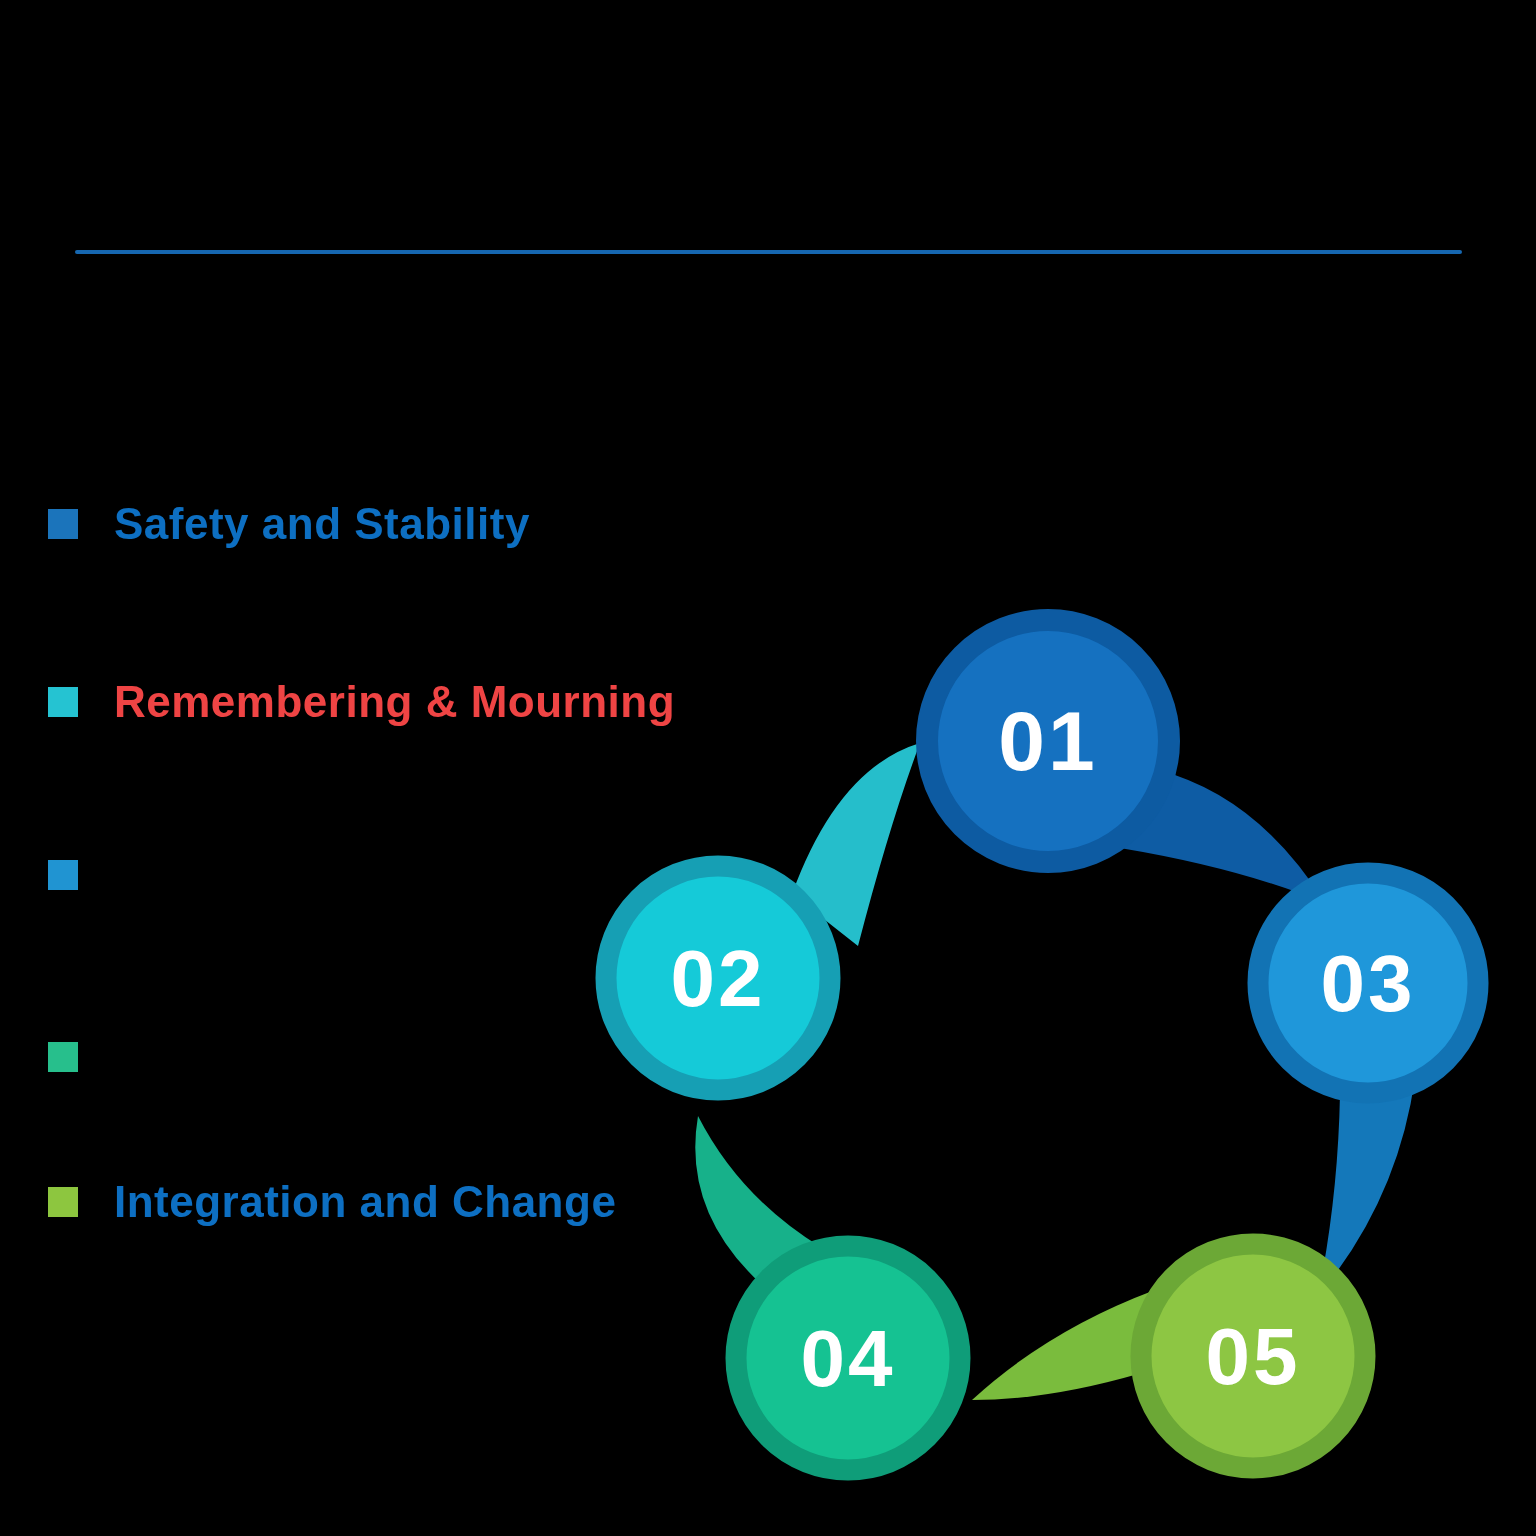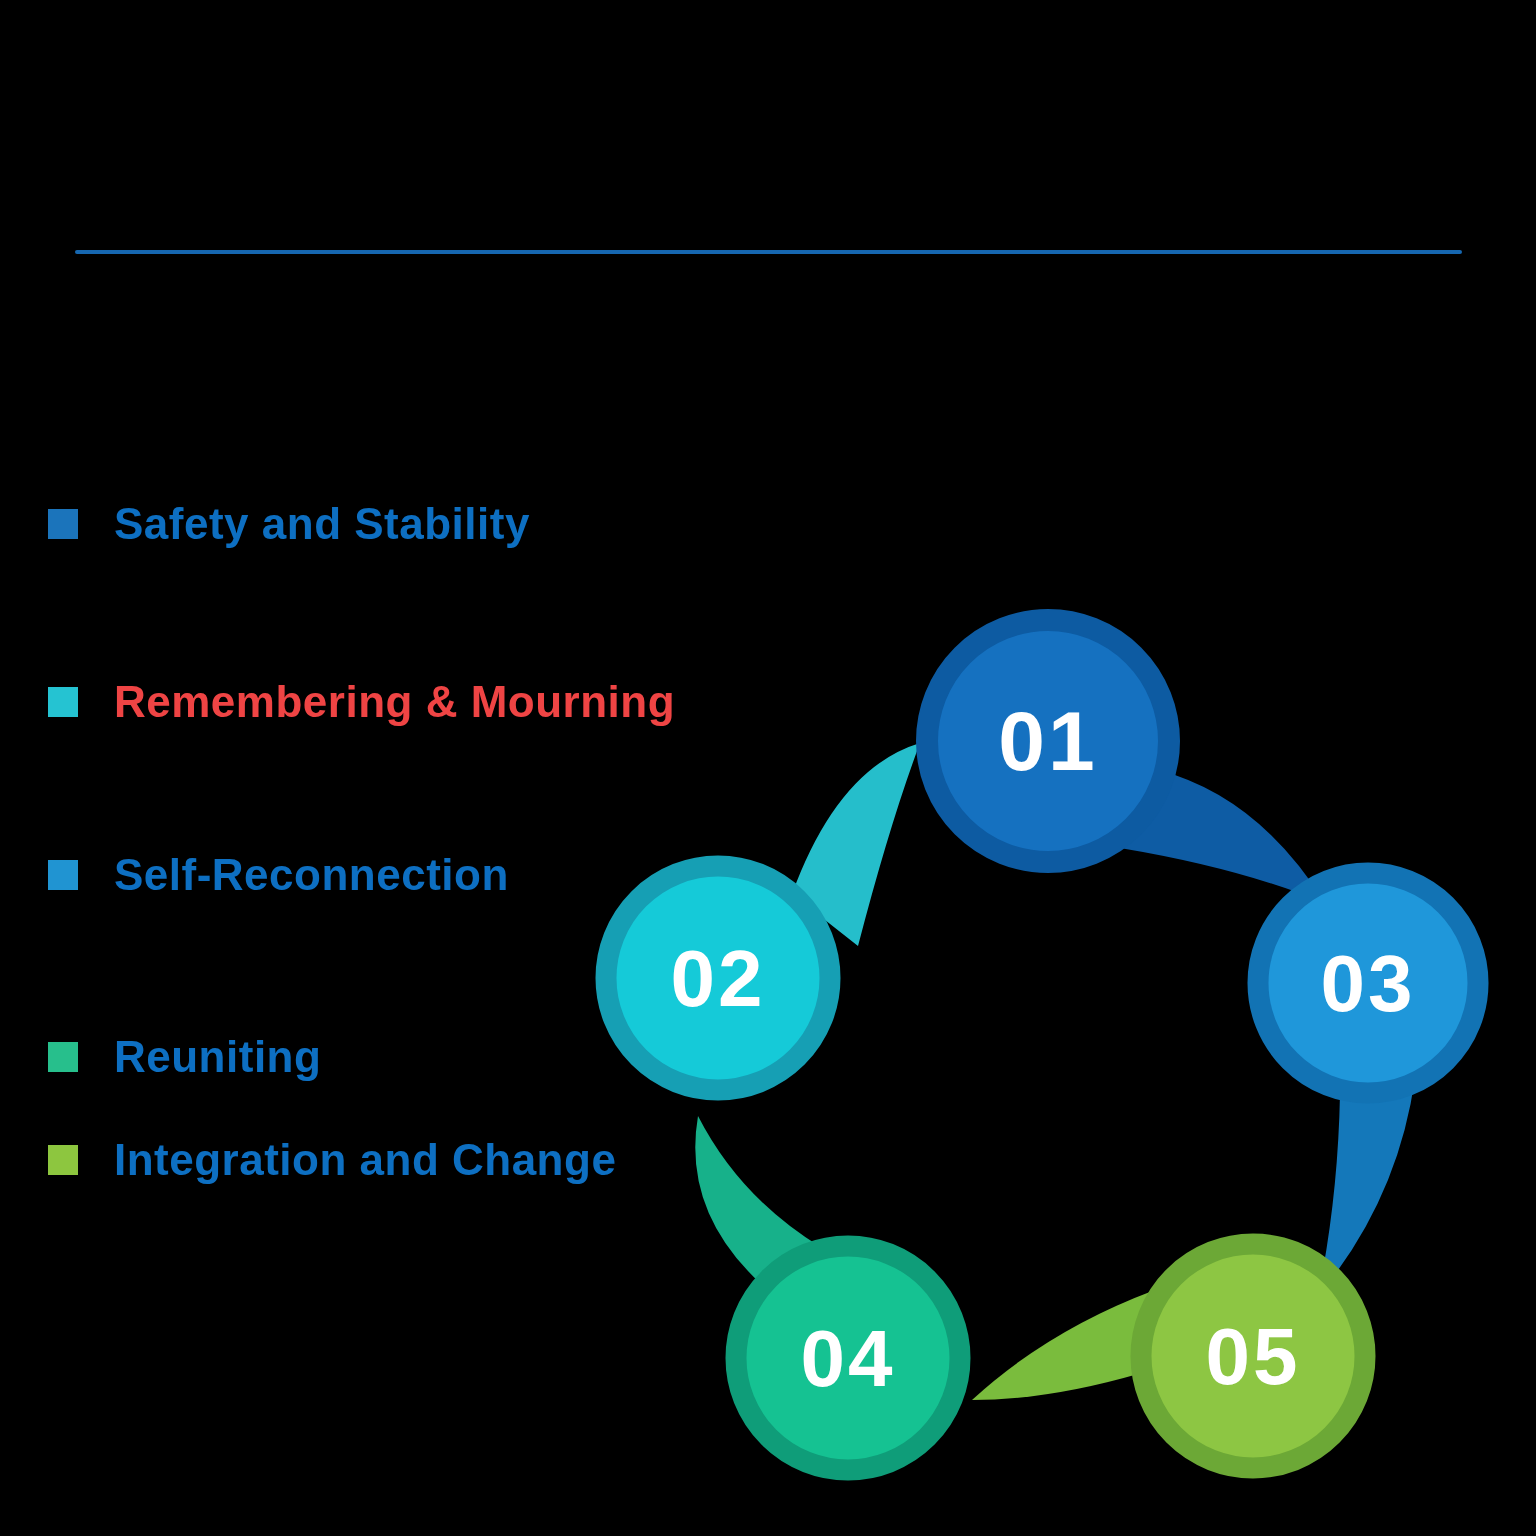--- a/index.html
+++ b/index.html
@@ -69,27 +69,25 @@
     <li style="top:452px">
       <span class="bullet" style="background: rgb(27, 116, 187);"></span>
       <span class="label" style="color: rgb(13, 111, 194);">Safety and Stability</span>
     </li>
     <li style="top:630px">
       <span class="bullet" style="background: rgb(37, 195, 210);"></span>
       <span class="label" style="color: #ef4444;">Remembering &amp; Mourning</span>
     </li>
     <li style="top:803px">
       <span class="bullet" style="background: rgb(32, 148, 210);"></span>
-      <span class="label" style="color: rgb(13, 111, 194);">Self-Reconnection</span>
     </li>
     <li style="top:985px">
       <span class="bullet" style="background: rgb(39, 191, 140);"></span>
-      <span class="label" style="color: rgb(13, 111, 194);">Reuniting</span>
     </li>
-    <li style="top:1088px">
+    <li style="top:1130px">
       <span class="bullet" style="background: rgb(141, 198, 63);"></span>
       <span class="label" style="color: rgb(13, 111, 194);">Integration and Change</span>
     </li>
   </ul>
 
   <svg class="diagram" width="1536" height="1536" viewBox="0 0 1536 1536">
 
     <path d="M920 695 Q838 720 792 846 L858 898 Q890 775 920 695 Z" fill="#25becb"></path>
     <path d="M1325 855 Q1258 748 1158 722 L1120 800 Q1240 820 1325 855 Z" fill="#0e5ca4"></path>
     <path d="M1318 1248 Q1398 1152 1415 1030 L1340 1046 Q1338 1150 1318 1248 Z" fill="#1478ba"></path>

